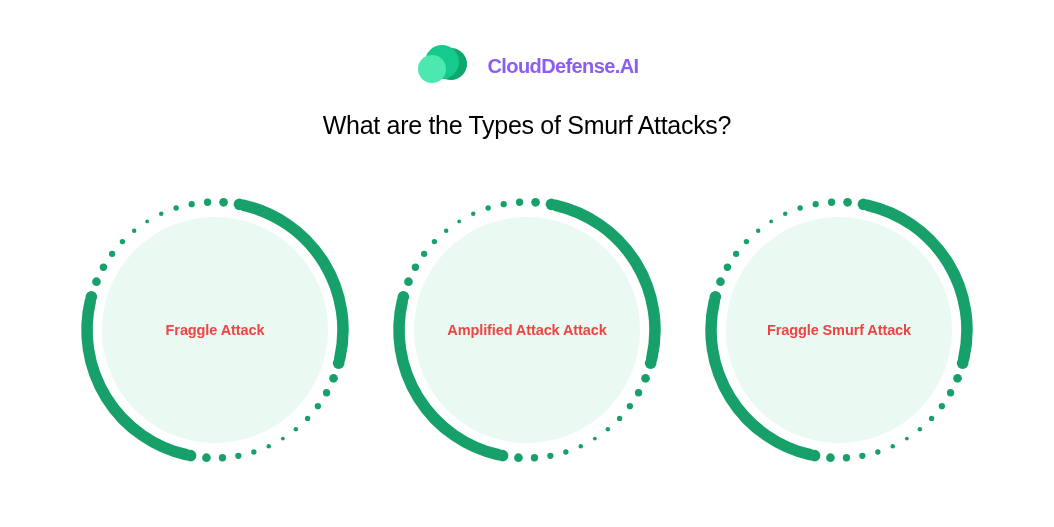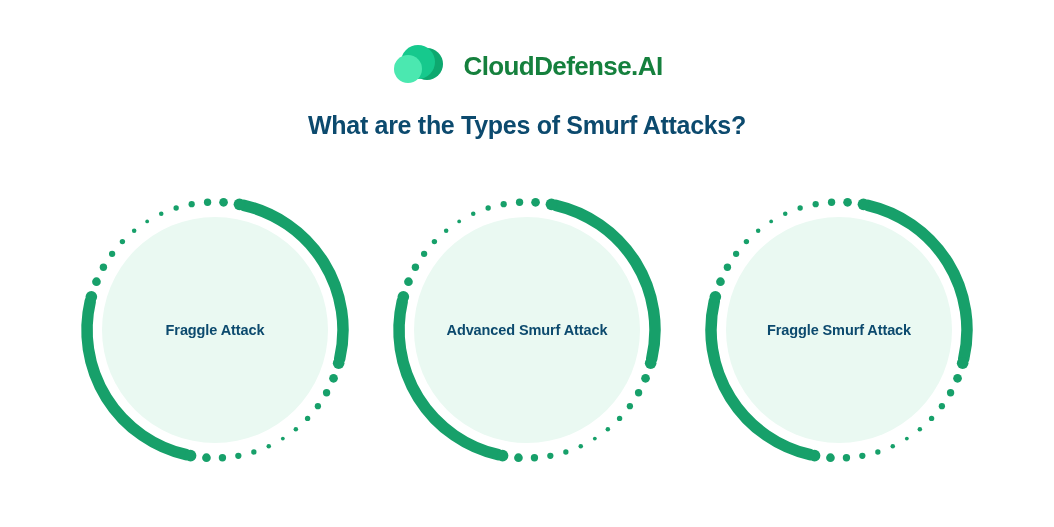--- a/index.html
+++ b/index.html
@@ -34,39 +34,39 @@
     justify-content: center;
     gap: 16px;
   }
   .brand-mark {
     width: 56px;
     height: 44px;
     flex: 0 0 auto;
     display: block;
   }
   .brand-name {
-    font-size: 26px;
+    font-size: 20px;
     font-weight: bold;
     letter-spacing: -0.6px;
-    color: #15803d;
+    color: #8b5cf6;
     white-space: nowrap;
     line-height: 1;
   }
 
   
   .page-title {
     position: absolute;
     top: 110px;
     left: 0;
     width: 1054px;
     text-align: center;
     font-size: 25px;
-    font-weight: bold;
+    font-weight: normal;
     letter-spacing: -0.3px;
-    color: #0c4a6e;
+    color: #000000;
     line-height: 1.2;
   }
 
   
   .cards {
     position: absolute;
     top: 185px;
     left: 0;
     width: 1054px;
     height: 300px;
@@ -97,21 +97,21 @@
     left: 0;
     width: 290px;
     height: 290px;
     display: flex;
     align-items: center;
     justify-content: center;
     text-align: center;
     font-size: 14.5px;
     font-weight: bold;
     letter-spacing: -0.1px;
-    color: #0c4a6e;
+    color: #ef4444;
     padding: 0 34px;
     box-sizing: border-box;
     line-height: 1.3;
   }
 </style>
 </head>
 <body>
 
 <div class="page">
 
@@ -192,21 +192,21 @@
             <circle cx="64.16" cy="45.76" r="2.27" fill="#17a06a"></circle>
             <circle cx="77.17" cy="36.45" r="1.90" fill="#17a06a"></circle>
             <circle cx="91.24" cy="28.84" r="2.27" fill="#17a06a"></circle>
             <circle cx="106.15" cy="23.04" r="2.68" fill="#17a06a"></circle>
             <circle cx="121.67" cy="19.14" r="3.14" fill="#17a06a"></circle>
             <circle cx="137.56" cy="17.22" r="3.67" fill="#17a06a"></circle>
             <circle cx="153.56" cy="17.29" r="4.34" fill="#17a06a"></circle>
             <circle cx="169.42" cy="19.35" r="5.80" fill="#17a06a"></circle>
           </g>
       </svg>
-      <div class="card-label">Advanced Smurf Attack</div>
+      <div class="card-label">Amplified Attack Attack</div>
     </div>
 
     <div class="card">
       <svg viewBox="0 0 290 290" aria-hidden="true">
         <g class="ring">
             <circle cx="145" cy="145" r="113" fill="#eaf9f2"></circle>
             <path d="M 173.79 20.28 A 128 128 0 0 1 269.72 173.79" fill="none" stroke="#17a06a" stroke-width="11.5" stroke-linecap="round"></path>
             <path d="M 116.21 269.72 A 128 128 0 0 1 20.28 116.21" fill="none" stroke="#17a06a" stroke-width="11.5" stroke-linecap="round"></path>
             <circle cx="268.64" cy="178.13" r="5.80" fill="#17a06a"></circle>
             <circle cx="263.54" cy="193.29" r="4.34" fill="#17a06a"></circle>

